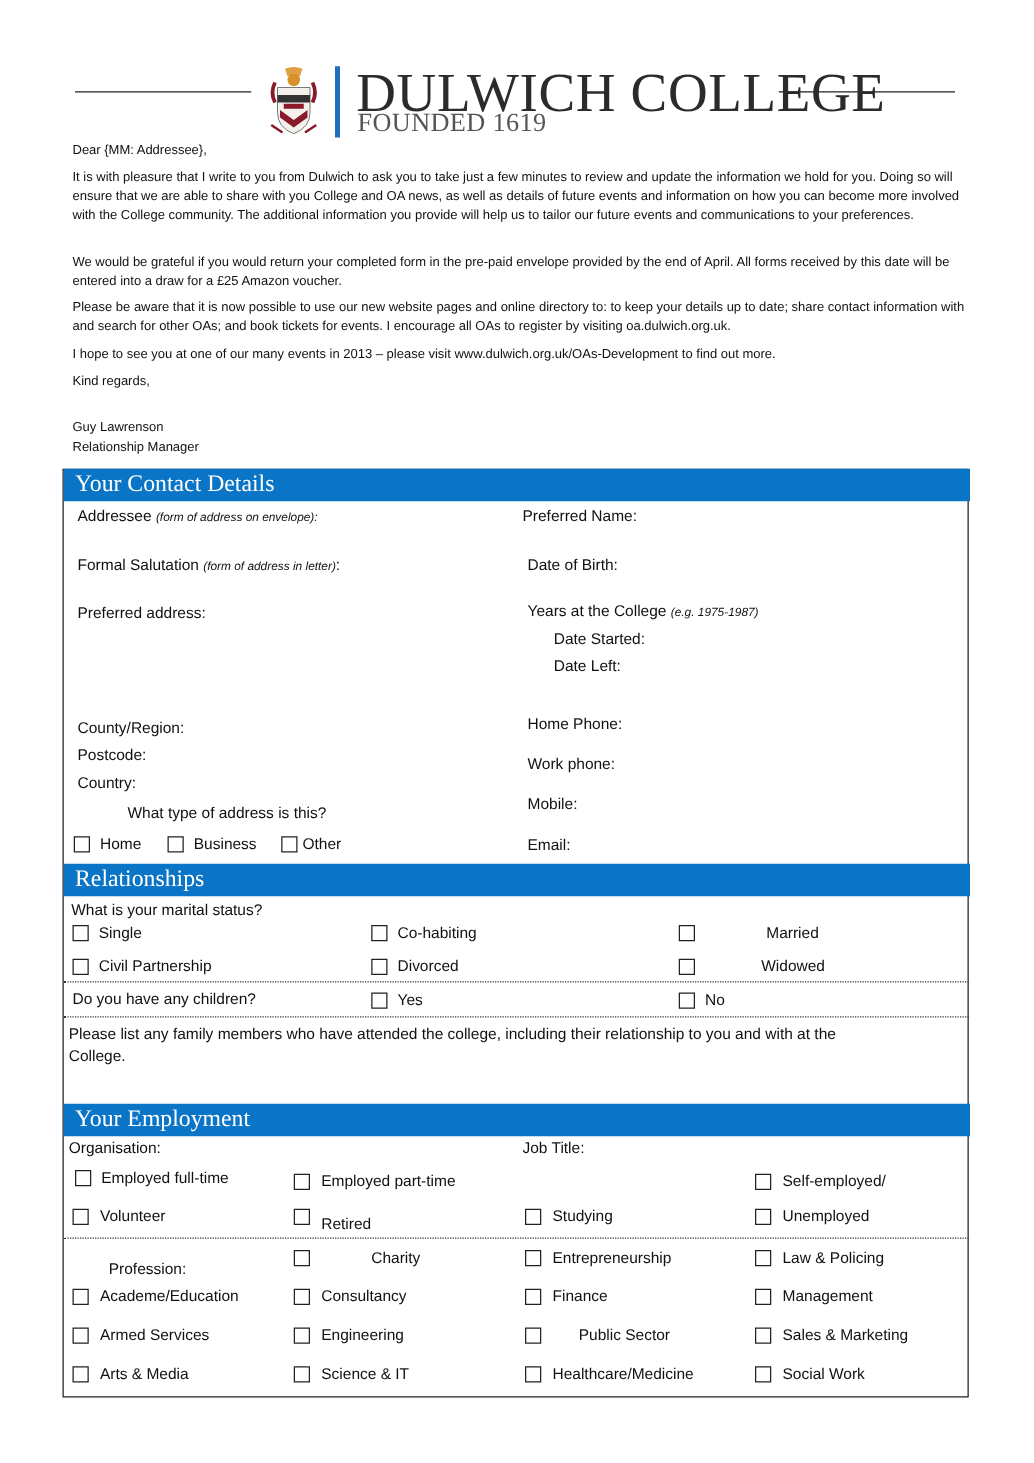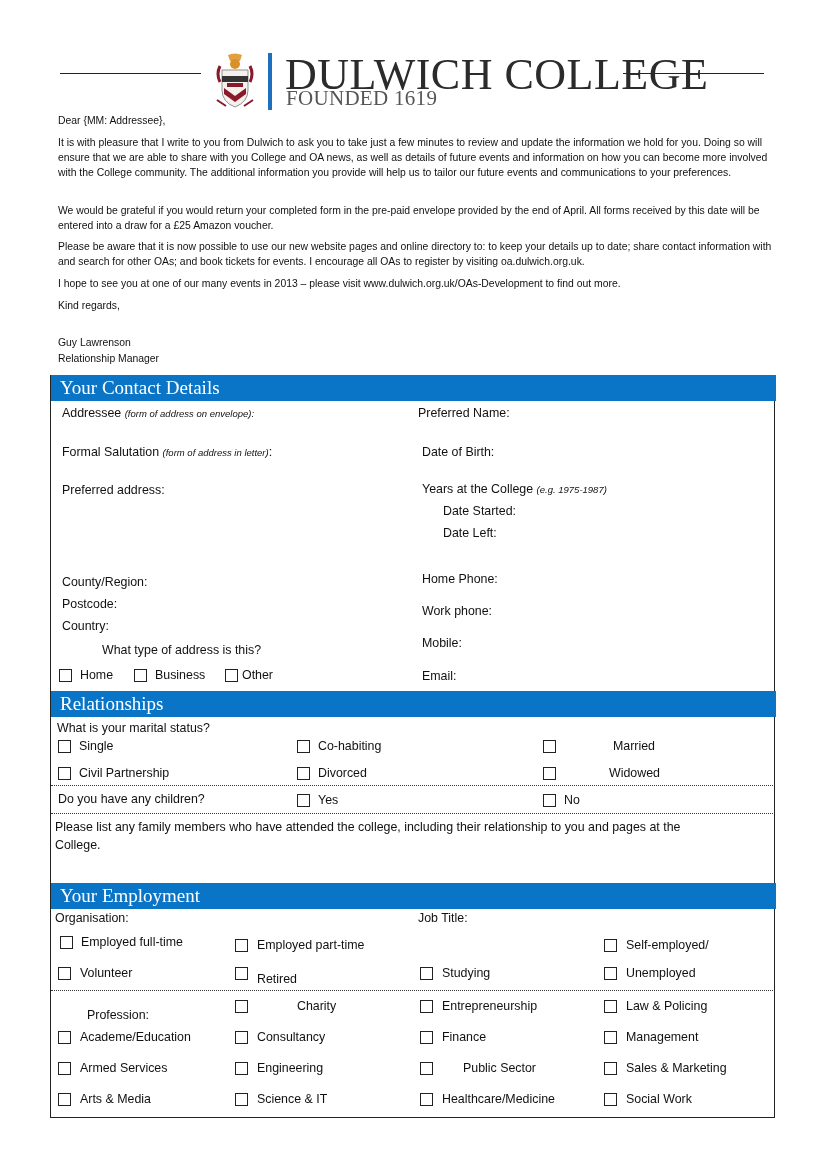--- a/index.html
+++ b/index.html
@@ -123,21 +123,21 @@
 <div class="dotline" style="top:785px;"></div>
 
 <div class="lbl" style="left:58px; top:792px;">Do you have any children?</div>
 <div class="cb" style="left:297px; top:794px;"></div>
 <div class="lbl" style="left:318px; top:793px;">Yes</div>
 <div class="cb" style="left:543px; top:794px;"></div>
 <div class="lbl" style="left:564px; top:793px;">No</div>
 
 <div class="dotline" style="top:813px;"></div>
 
-<div class="lbl" style="left:55px; top:820px;">Please list any family members who have attended the college, including their relationship to you and pages at the</div>
+<div class="lbl" style="left:55px; top:820px;">Please list any family members who have attended the college, including their relationship to you and with at the</div>
 <div class="lbl" style="left:55px; top:838px;">College.</div>
 
 <div class="band" style="top:883px;">Your Employment</div>
 <div class="lbl" style="left:55px; top:911px;">Organisation:</div>
 <div class="lbl" style="left:418px; top:911px;">Job Title:</div>
 
 <div class="cb" style="left:60px; top:936px;"></div>
 <div class="lbl" style="left:81px; top:935px;">Employed full-time</div>
 <div class="cb" style="left:235px; top:939px;"></div>
 <div class="lbl" style="left:257px; top:938px;">Employed part-time</div>

